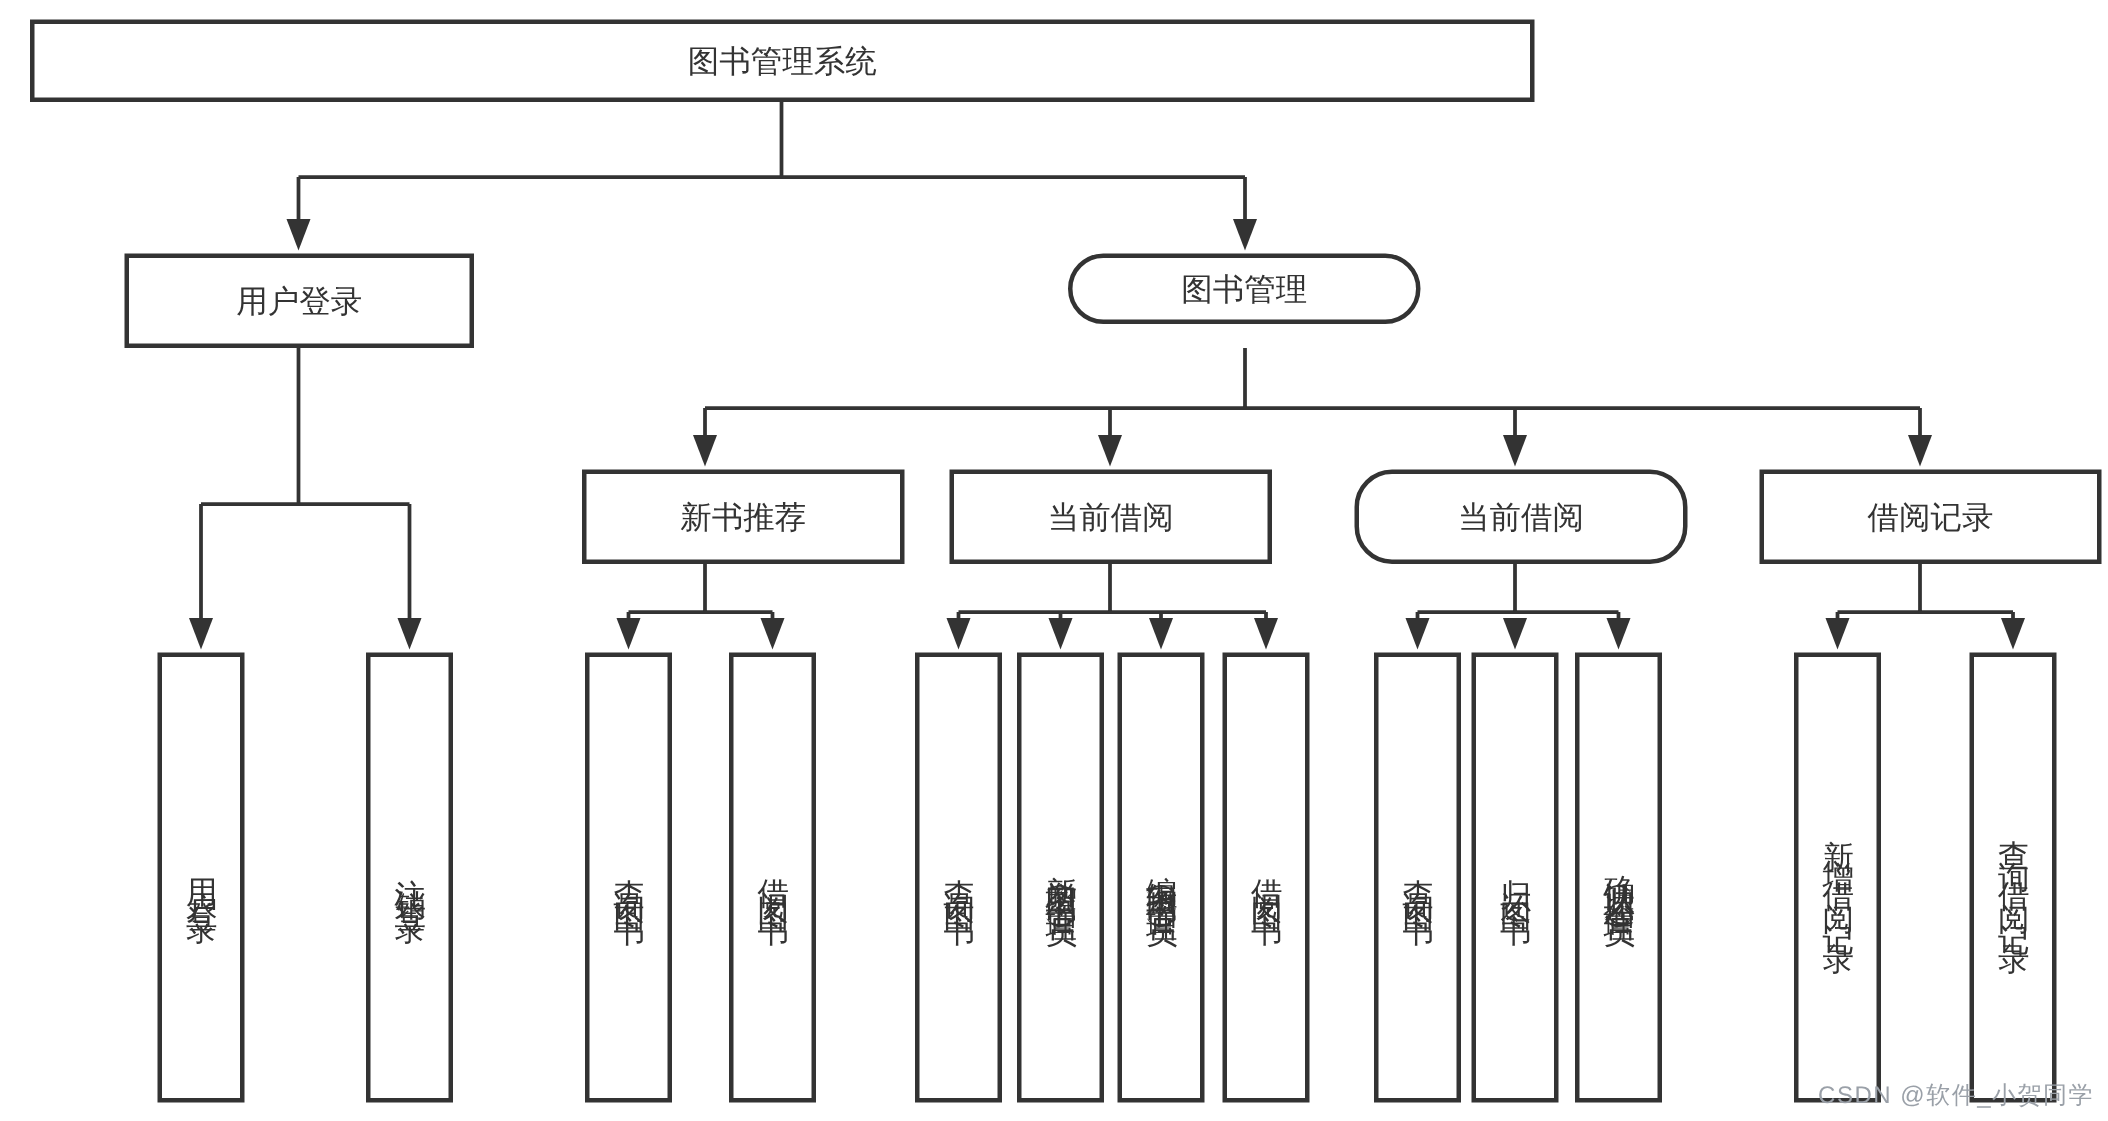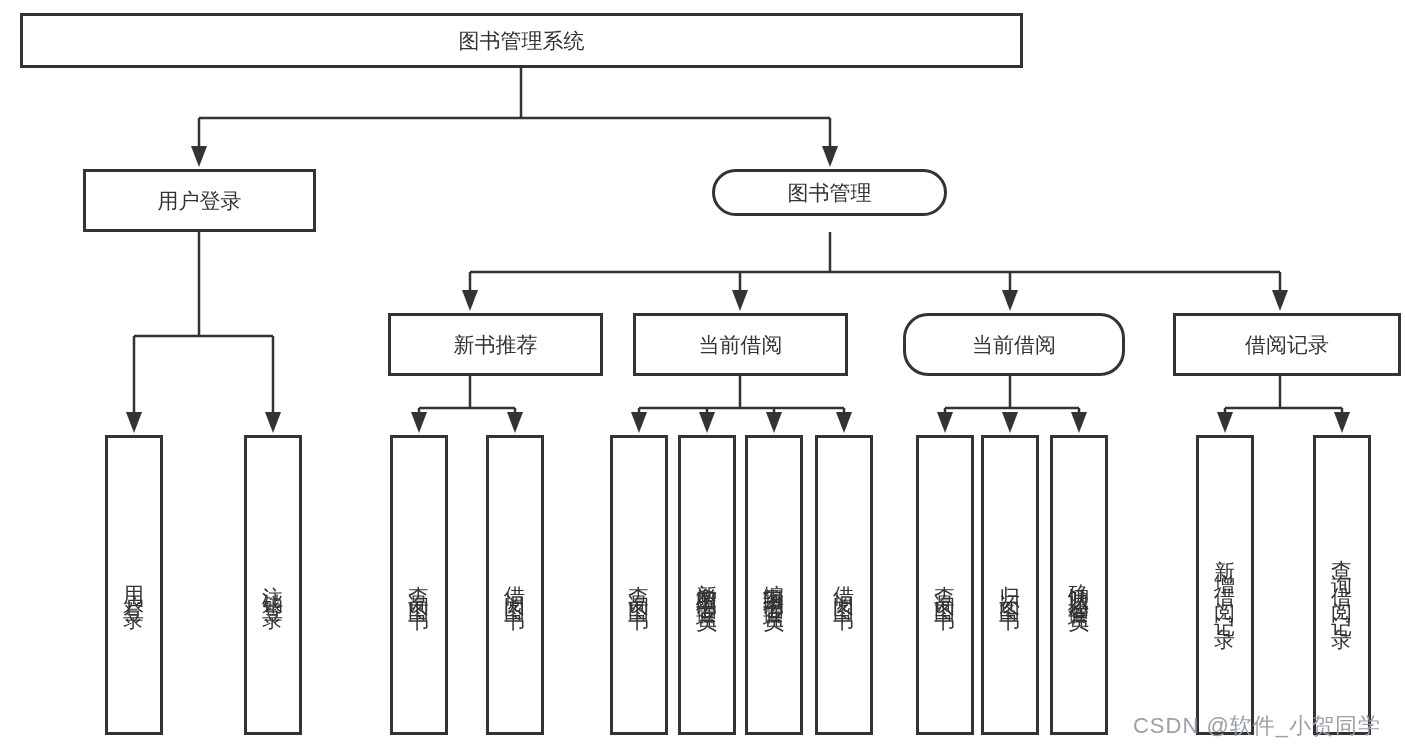--- a/index.html
+++ b/index.html
@@ -15,22 +15,22 @@
     display:flex; align-items:center; justify-content:center;
     font-size:21px; color:#333333; text-align:center;
   }
   .v-node {
     writing-mode:vertical-rl; text-orientation:mixed;
     letter-spacing:8px; line-height:1;
   }
   .v-node.tight  { letter-spacing:4px; }
   .v-node.spread { letter-spacing:14px; }
   .watermark {
-    position:absolute; right:24px; bottom:6px;
-    font-size:22px; color:#9aa0a8; letter-spacing:1px;
+    position:absolute; right:9px; bottom:6px;
+    font-size:16px; color:#9aa0a8; letter-spacing:1px;
     white-space:nowrap;
   }
 </style>
 </head>
 <body>
 
 <div class="canvas">
 
   <svg class="lines" viewBox="0 0 1405 747" aria-hidden="true">
     <g stroke="#333333" stroke-width="2.5" fill="none">

